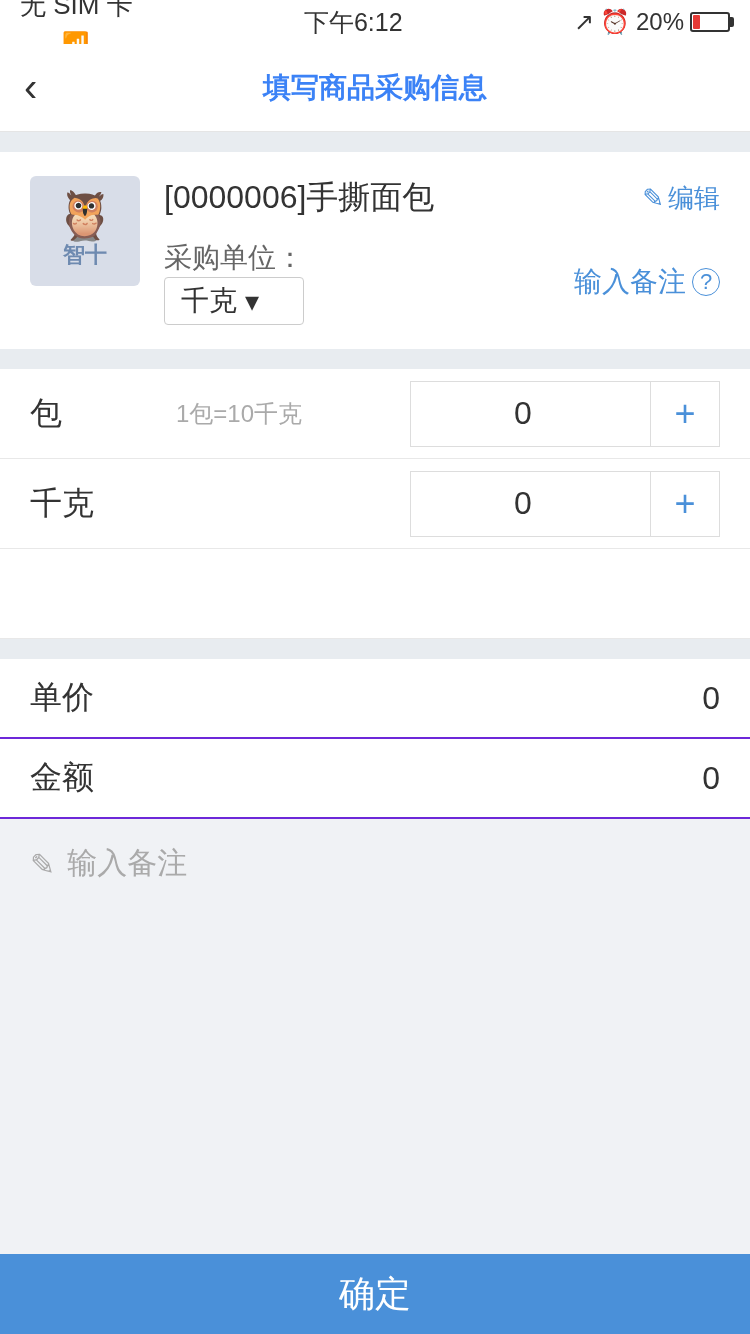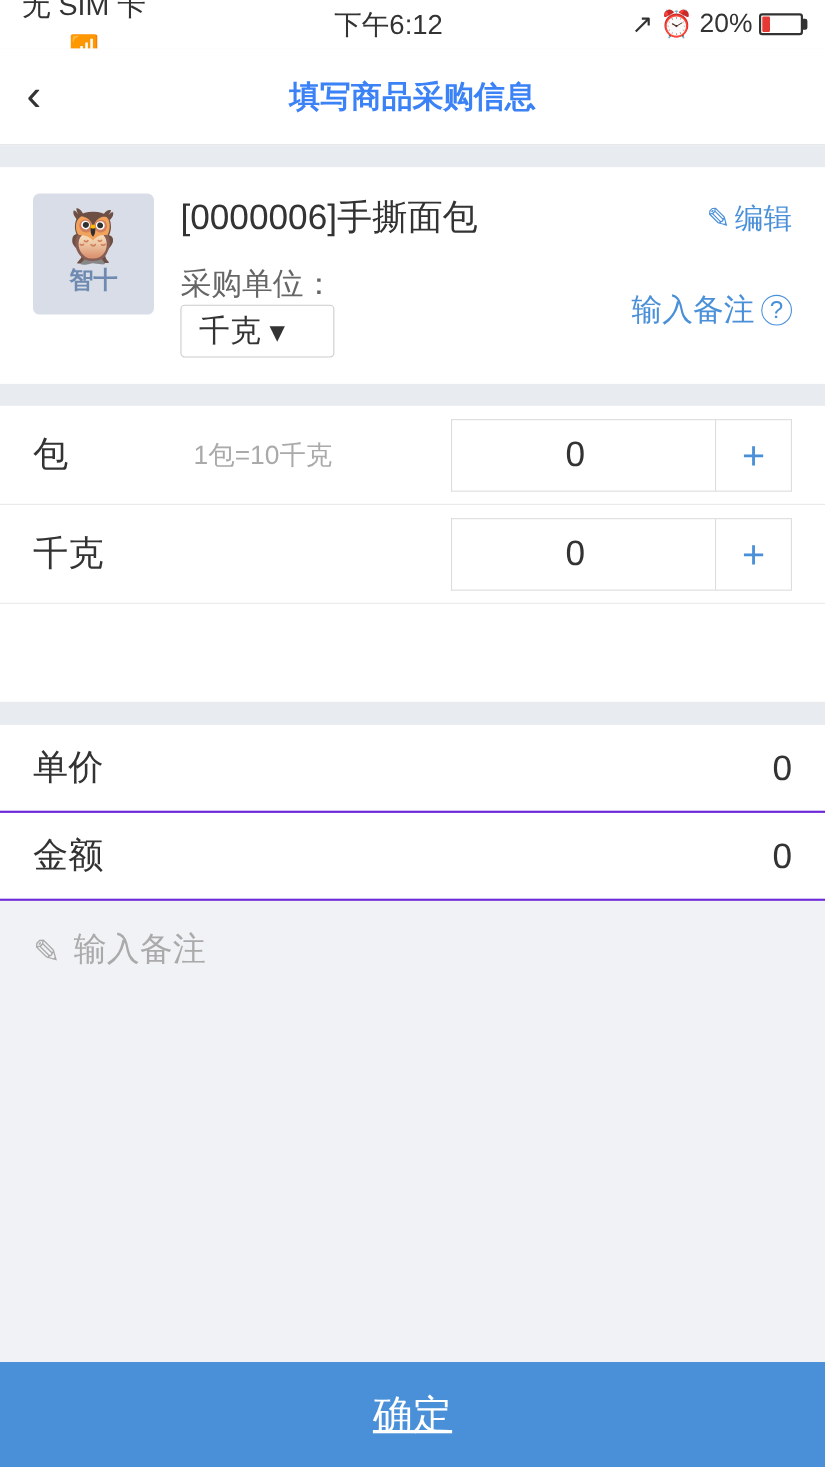--- a/index.html
+++ b/index.html
@@ -281,31 +281,30 @@
       font-size: 30px;
       color: #aaa;
     }
 
     
     .confirm-btn {
       position: fixed;
       bottom: 0;
       left: 0;
       width: 750px;
-      height: 96px;
+      height: 80px;
       background: #4a90d9;
       color: #fff;
       font-size: 36px;
       font-weight: 500;
       border: none;
       cursor: pointer;
       display: flex;
       align-items: center;
       justify-content: center;
-      text-decoration: underline;
     }
 
     .wifi-icon { font-size: 22px; }
   </style>
 </head>
 <body>
 
 <div class="status-bar">
   <div class="status-left">
     <span>无 SIM 卡</span>

